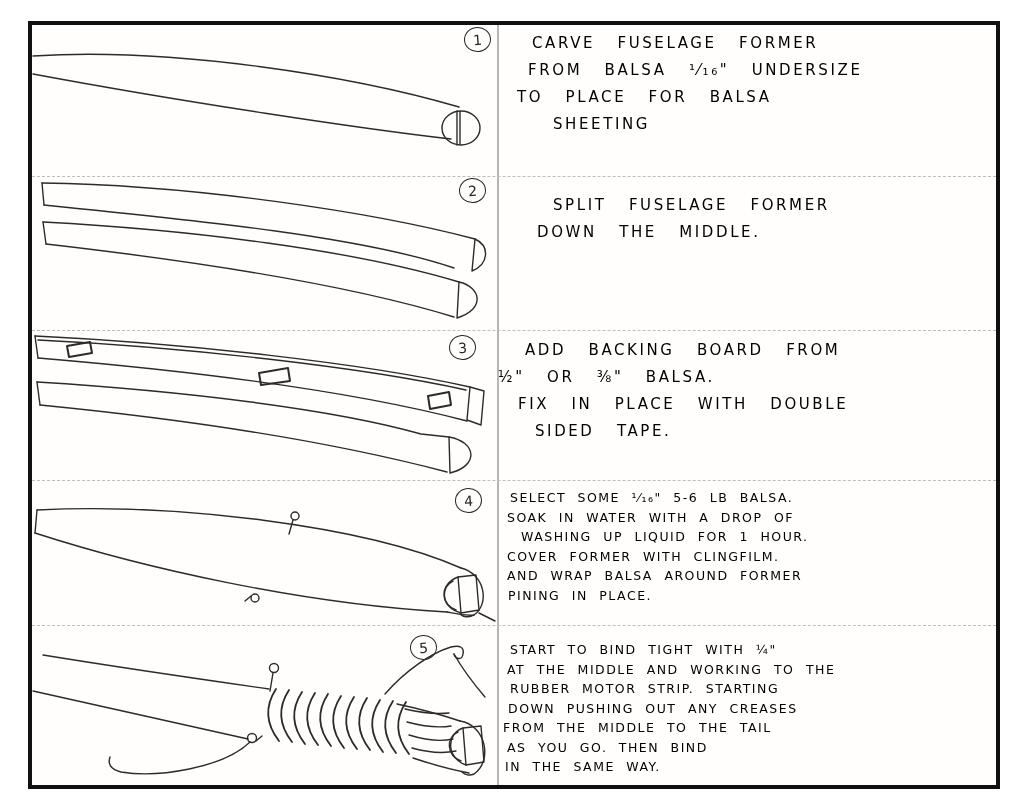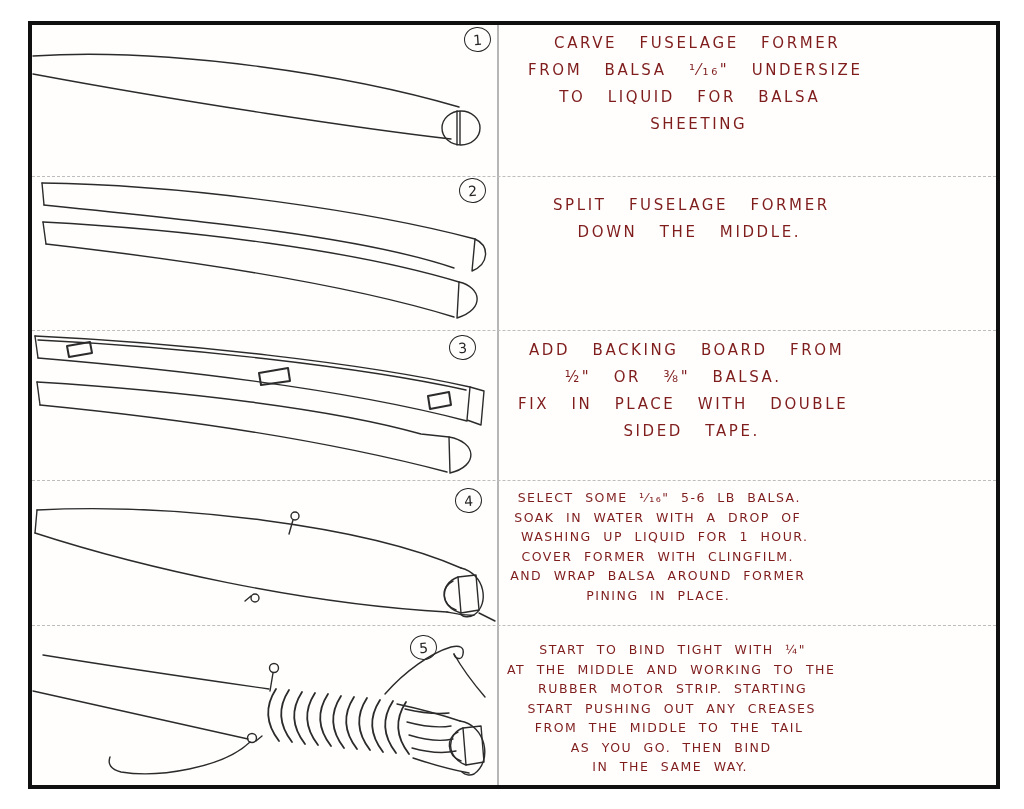--- a/index.html
+++ b/index.html
@@ -12,21 +12,21 @@
     position:absolute;left:28px;top:21px;width:964px;height:760px;
     border:4px solid #101010;background:#fffefd;
   }
   .vdiv{position:absolute;left:497px;top:25px;width:2px;height:760px;background:#b6b6b6;}
   .hdiv{position:absolute;left:32px;width:964px;height:0;border-top:1px dashed #bdbdbd;}
   .badge{
     position:absolute;width:25px;height:23px;border:1.7px solid #262626;border-radius:50%;
     display:flex;align-items:center;justify-content:center;
     font-size:14px;color:#262626;background:transparent;transform:rotate(-4deg);
   }
-  .txt{position:absolute;color:#7f1d1d;white-space:nowrap;text-align:center;}
+  .txt{position:absolute;color:#000000;white-space:nowrap;}
   .t-lg{font-size:15px;letter-spacing:2.6px;word-spacing:15px;line-height:27px;}
   .t-md{font-size:15px;letter-spacing:2.6px;word-spacing:15px;line-height:27px;}
   .t-sm{font-size:12.5px;letter-spacing:1.5px;word-spacing:6px;line-height:19.5px;}
   svg.draw{position:absolute;left:33px;overflow:visible;}
   .draw path,.draw ellipse,.draw circle{stroke:#2b2b2b;stroke-width:1.4;fill:none;stroke-linecap:round;stroke-linejoin:round;}
   .draw path.tab{stroke-width:2;}
   .draw path.coil{stroke-width:1.8;}
 </style>
 </head>
 <body>
@@ -165,27 +165,27 @@
     <path d="M380,133 C404,141 420,145 436,148"></path>
     <path d="M427,96 C453,100 460,136 441,149 C437,151 432,150 429,147"></path>
     <path d="M430,103 L448,101 L451,137 L433,140 Z" fill="url(#p5)"></path>
     <path d="M430,103 C413,109 413,133 433,140"></path>
     <path d="M425,107 C413,112 413,130 428,136"></path>
   </svg>
 
   <div class="txt t-lg" style="left:517px;top:30px">
     <div style="margin-left:15px">CARVE FUSELAGE FORMER</div>
     <div style="margin-left:11px">FROM BALSA ¹⁄₁₆" UNDERSIZE</div>
-    <div style="margin-left:0px">TO LIQUID FOR BALSA</div>
-    <div style="margin-left:18px">SHEETING</div>
+    <div style="margin-left:0px">TO PLACE FOR BALSA</div>
+    <div style="margin-left:36px">SHEETING</div>
   </div>
 
   <div class="txt t-md" style="left:537px;top:192px">
     <div style="margin-left:16px">SPLIT FUSELAGE FORMER</div>
-    <div style="margin-left:12px">DOWN THE MIDDLE.</div>
+    <div style="margin-left:0px">DOWN THE MIDDLE.</div>
   </div>
 
   <div class="txt t-md" style="left:498px;top:337px">
     <div style="margin-left:27px">ADD BACKING BOARD FROM</div>
     <div style="margin-left:0px">½" OR ⅜" BALSA.</div>
     <div style="margin-left:20px">FIX IN PLACE WITH DOUBLE</div>
     <div style="margin-left:37px">SIDED TAPE.</div>
   </div>
 
   <div class="txt t-sm" style="left:505px;top:488px">
@@ -194,19 +194,19 @@
     <div style="margin-left:16px">WASHING UP LIQUID FOR 1 HOUR.</div>
     <div style="margin-left:2px">COVER FORMER WITH CLINGFILM.</div>
     <div style="margin-left:2px">AND WRAP BALSA AROUND FORMER</div>
     <div style="margin-left:3px">PINING IN PLACE.</div>
   </div>
 
   <div class="txt t-sm" style="left:503px;top:640px">
     <div style="margin-left:7px">START TO BIND TIGHT WITH ¼"</div>
     <div style="margin-left:4px">AT THE MIDDLE AND WORKING TO THE</div>
     <div style="margin-left:7px">RUBBER MOTOR STRIP. STARTING</div>
-    <div style="margin-left:5px">START PUSHING OUT ANY CREASES</div>
+    <div style="margin-left:5px">DOWN PUSHING OUT ANY CREASES</div>
     <div style="margin-left:0px">FROM THE MIDDLE TO THE TAIL</div>
     <div style="margin-left:4px">AS YOU GO. THEN BIND</div>
     <div style="margin-left:2px">IN THE SAME WAY.</div>
   </div>
 
 </div>
 
 </body></html>

